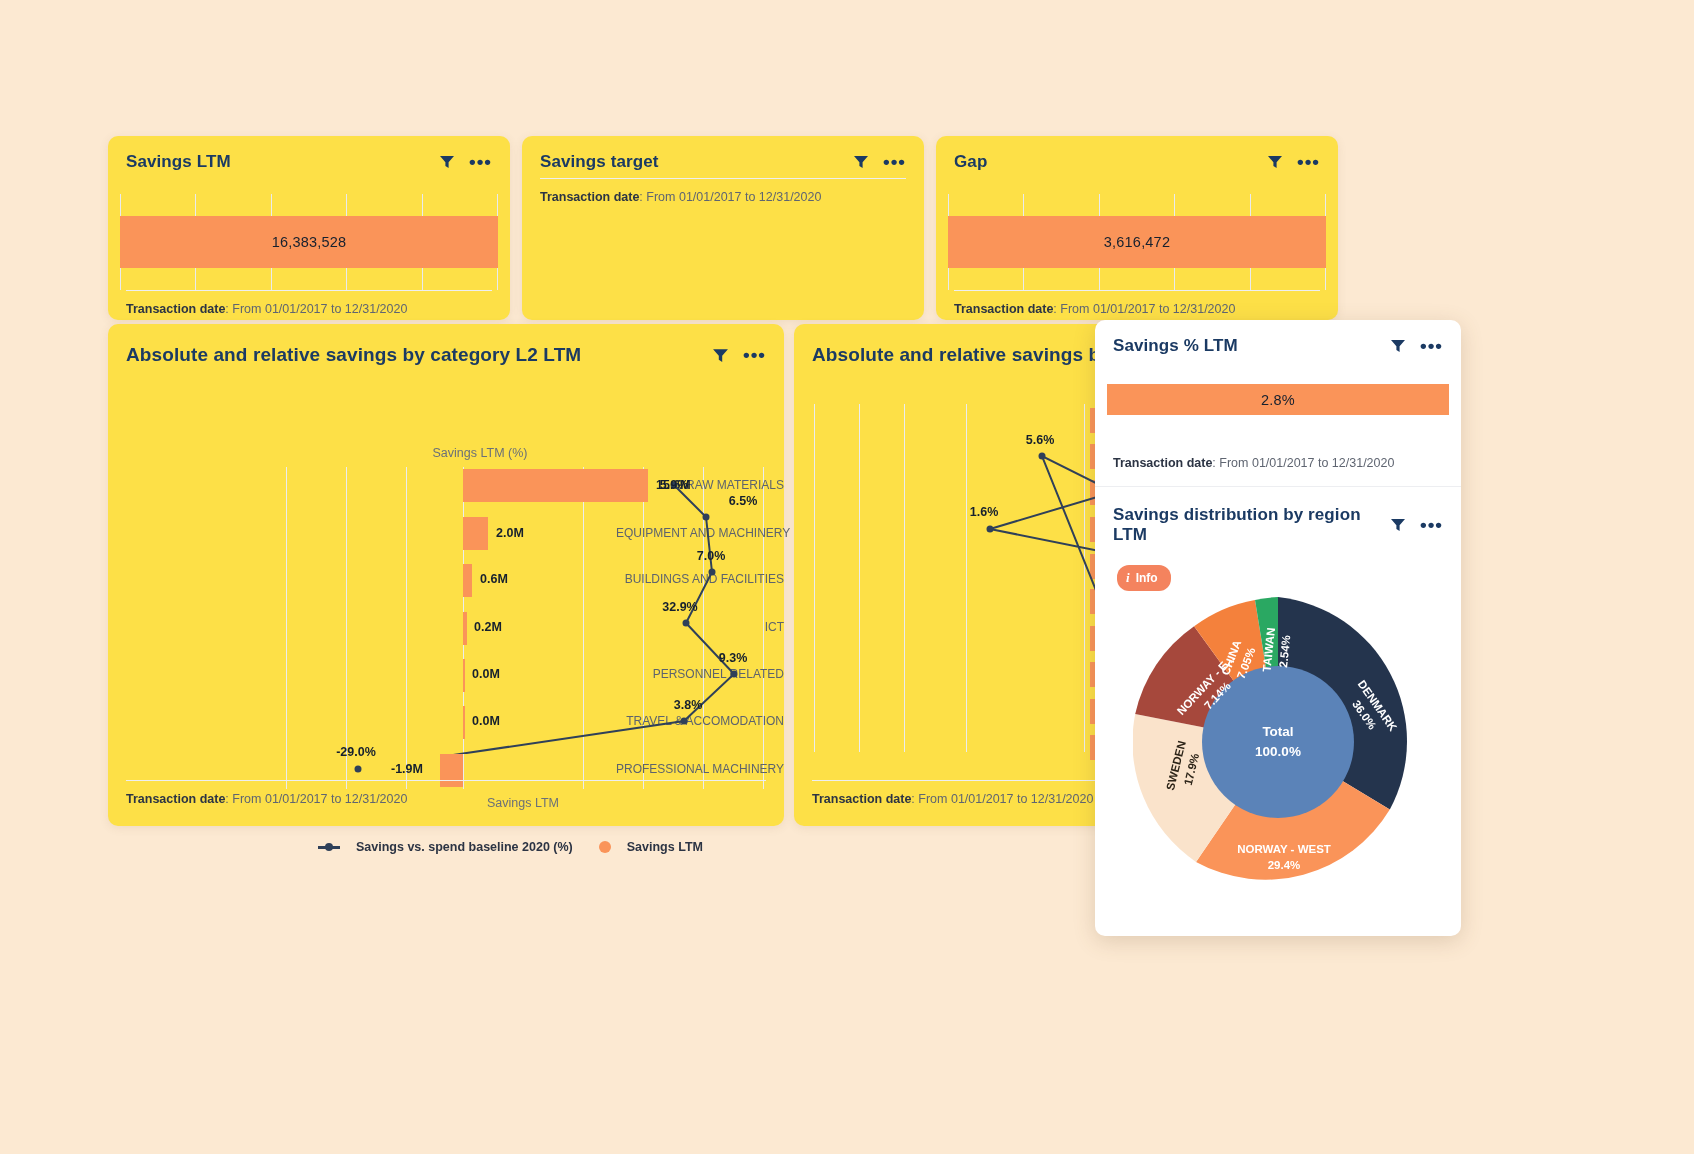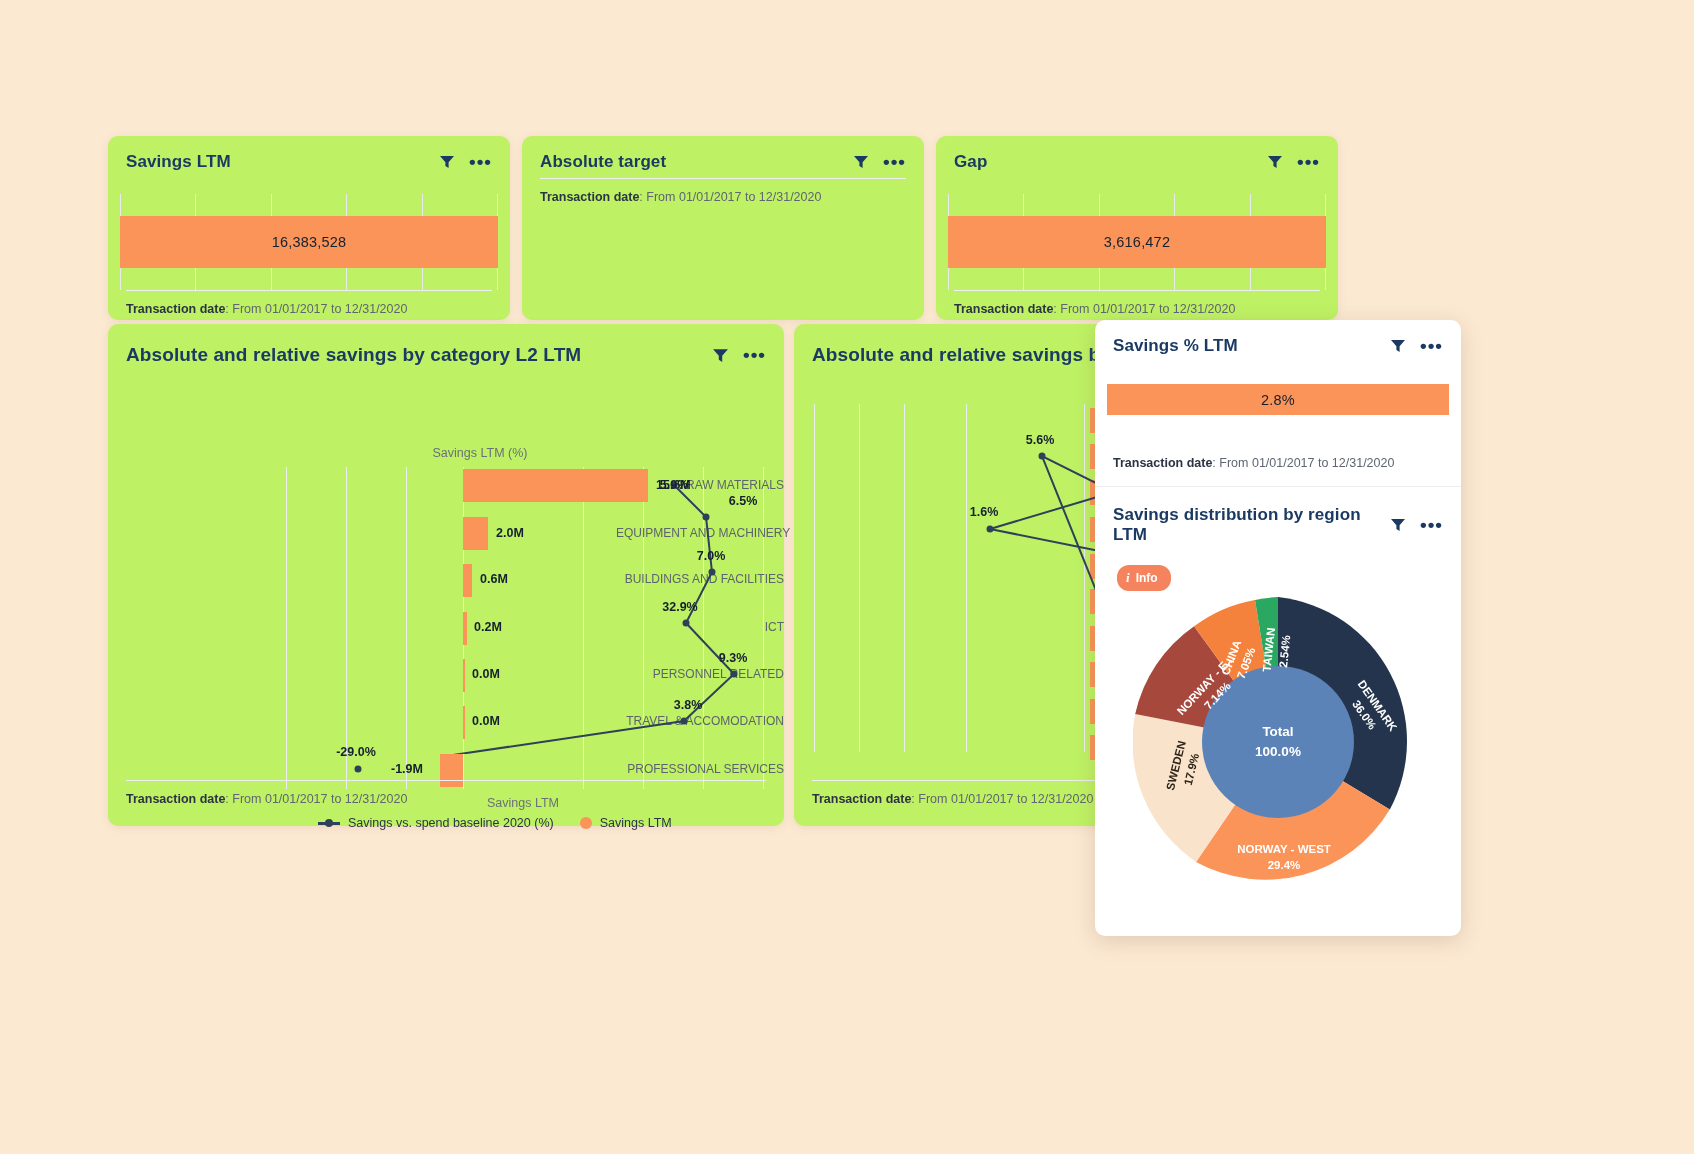--- a/index.html
+++ b/index.html
@@ -6,21 +6,21 @@
   html, body {
     width: 1694px; height: 1154px;
     background: #fce9d2;
     font-family: "Liberation Sans", sans-serif;
     overflow: hidden;
   }
   #root { position: relative; width: 1694px; height: 1154px; }
 
   .card {
     position: absolute;
-    background: #bef264;
+    background: #fde047;
     border-radius: 10px;
     box-shadow: 0 2px 10px rgba(120, 90, 60, 0.10);
   }
   .card-head {
     display: flex; align-items: center; justify-content: space-between;
     padding: 16px 18px 6px 18px;
   }
   .card-title {
     font-size: 17px; font-weight: bold; color: #1b3a63;
     letter-spacing: 0.1px;
@@ -65,22 +65,22 @@
   }
   .pt-label {
     position: absolute; font-size: 12.5px; font-weight: bold; color: #16202e;
     white-space: nowrap; transform: translate(-50%, -50%);
   }
   .dot {
     position: absolute; width: 7px; height: 7px; border-radius: 50%;
     background: #2f4059; transform: translate(-50%, -50%);
   }
   .legend { position: absolute; display: flex; gap: 26px; align-items: center; }
-  .legend-item { display: flex; align-items: center; gap: 8px;
-    font-size: 12.5px; font-weight: normal; color: #2c3444; }
+  .legend-item { display: flex; align-items: center; gap: 16px;
+    font-size: 12.5px; font-weight: bold; color: #2c3444; margin-top: 24px; }
   .lg-line { width: 22px; height: 3px; background: #2f4059; position: relative; }
   .lg-line::after {
     content: ""; position: absolute; left: 7px; top: -2.5px;
     width: 8px; height: 8px; border-radius: 50%; background: #2f4059;
   }
   .lg-dot { width: 12px; height: 12px; border-radius: 50%; background: #fa9459; }
 
   
   .float-wrap {
     position: absolute; left: 1095px; top: 320px; width: 366px; height: 616px;
@@ -141,21 +141,21 @@
         <span class="kpi-val">16,383,528</span>
       </div>
     </div>
     <div class="footer-note">
       <b>Transaction date</b><span>: From 01/01/2017 to 12/31/2020</span>
     </div>
   </div>
 
   <div class="card" style="left:522px; top:136px; width:402px; height:184px;">
     <div class="card-head">
-      <div class="card-title">Absolute target</div>
+      <div class="card-title">Savings target</div>
       <div class="head-icons">
         <span class="ico">
           <svg width="16" height="16" viewBox="0 0 16 16">
               <path d="M1 2h14l-5.4 6.3V14l-3.2-2V8.3z" fill="#1b3a63"></path>
             </svg>
         </span>
         <span class="dots">•••</span>
       </div>
     </div>
     <div class="footer-note">
@@ -219,21 +219,21 @@
       <div class="vgrid" style="left:535px; top:83px; height:322px;"></div>
       <div class="vgrid" style="left:595px; top:83px; height:322px;"></div>
       <div class="vgrid" style="left:655px; top:83px; height:322px;"></div>
 
       <div class="cat-label" style="top:101px; width:168px;">RAW MATERIALS</div>
       <div class="cat-label" style="top:149px; width:168px;">EQUIPMENT AND MACHINERY</div>
       <div class="cat-label" style="top:195px; width:168px;">BUILDINGS AND FACILITIES</div>
       <div class="cat-label" style="top:243px; width:168px;">ICT</div>
       <div class="cat-label" style="top:290px; width:168px;">PERSONNEL RELATED</div>
       <div class="cat-label" style="top:337px; width:168px;">TRAVEL &amp; ACCOMODATION</div>
-      <div class="cat-label" style="top:385px; width:168px;">PROFESSIONAL SERVICES</div>
+      <div class="cat-label" style="top:385px; width:168px;">PROFESSIONAL MACHINERY</div>
 
       <div class="hbar" style="left:355px; top:85px;  width:185px; height:33px;"></div>
       <div class="hbar" style="left:355px; top:133px; width:25px;  height:33px;"></div>
       <div class="hbar" style="left:355px; top:180px; width:9px;   height:33px;"></div>
       <div class="hbar" style="left:355px; top:228px; width:4px;   height:33px;"></div>
       <div class="hbar" style="left:355px; top:275px; width:2px;   height:33px;"></div>
       <div class="hbar" style="left:355px; top:322px; width:2px;   height:33px;"></div>
       <div class="hbar" style="left:332px; top:370px; width:23px;  height:33px;"></div>
 
       <div class="bar-val" style="left:548px; top:101px;">15.6M</div>

